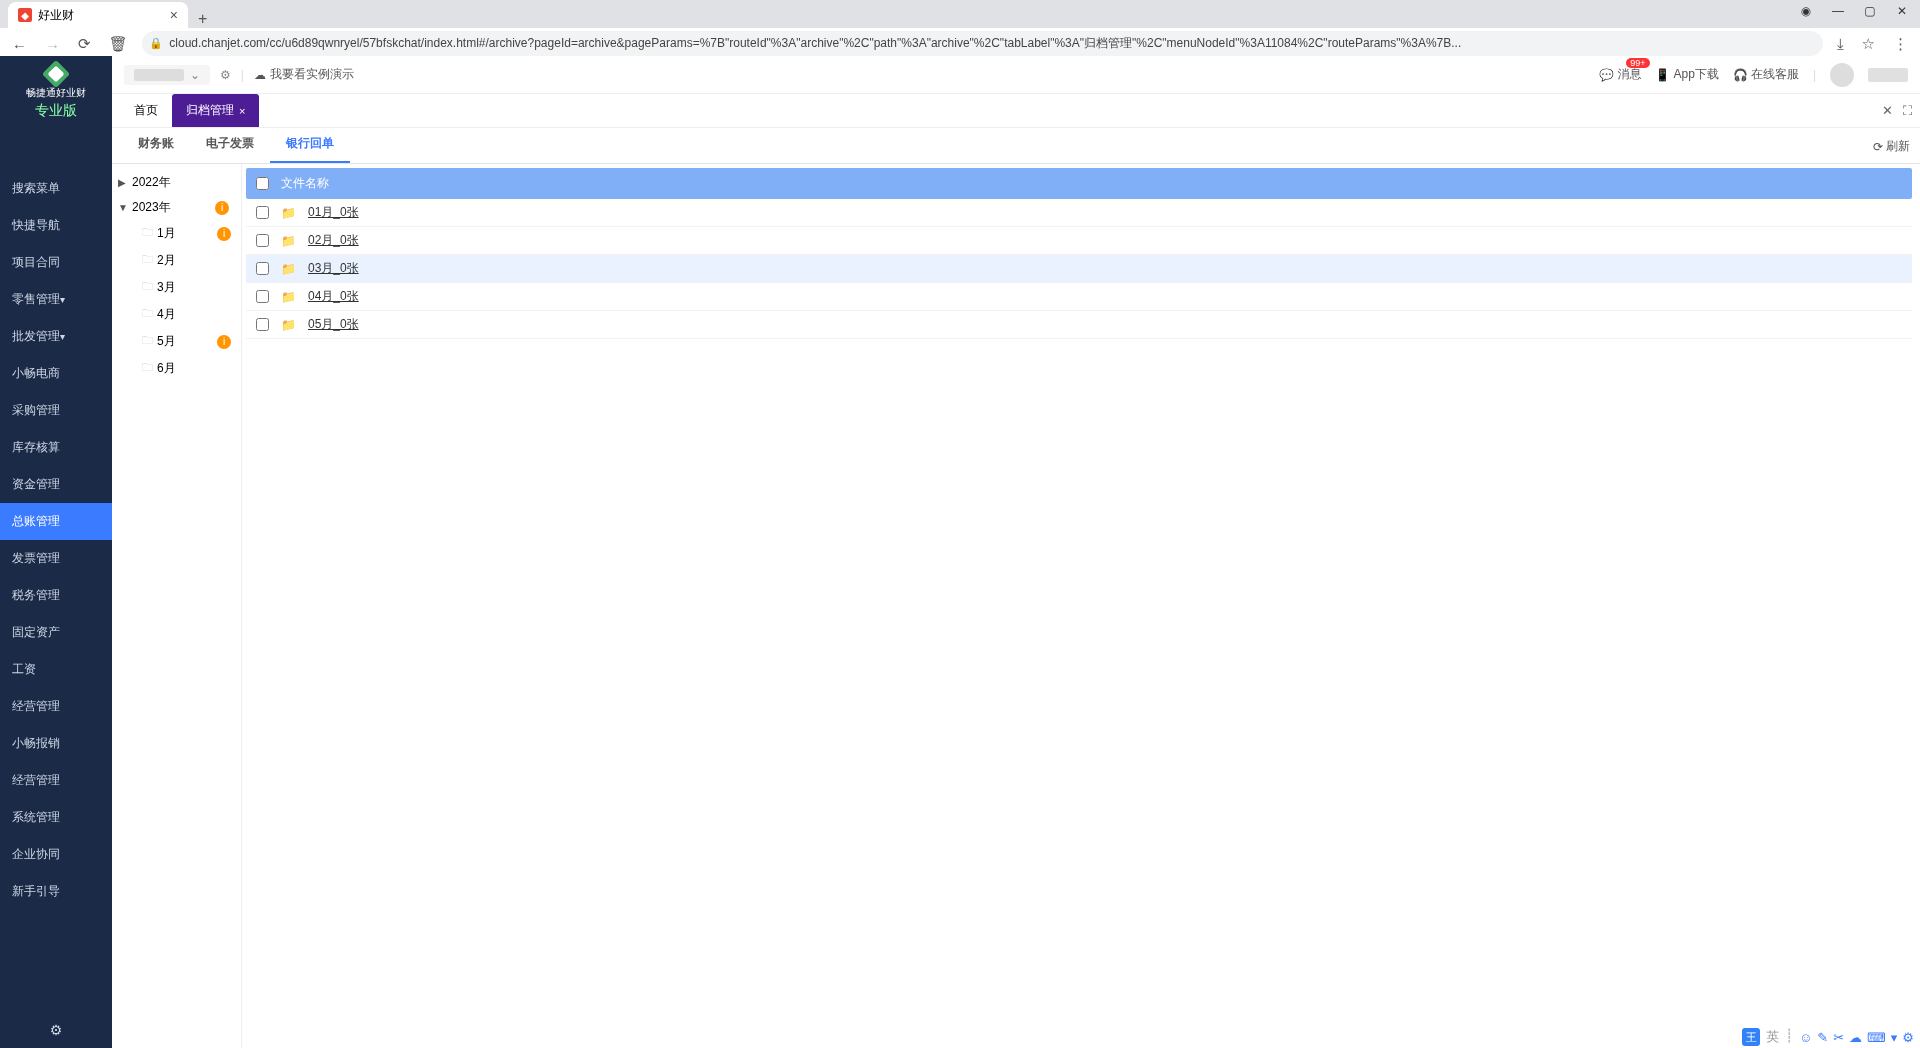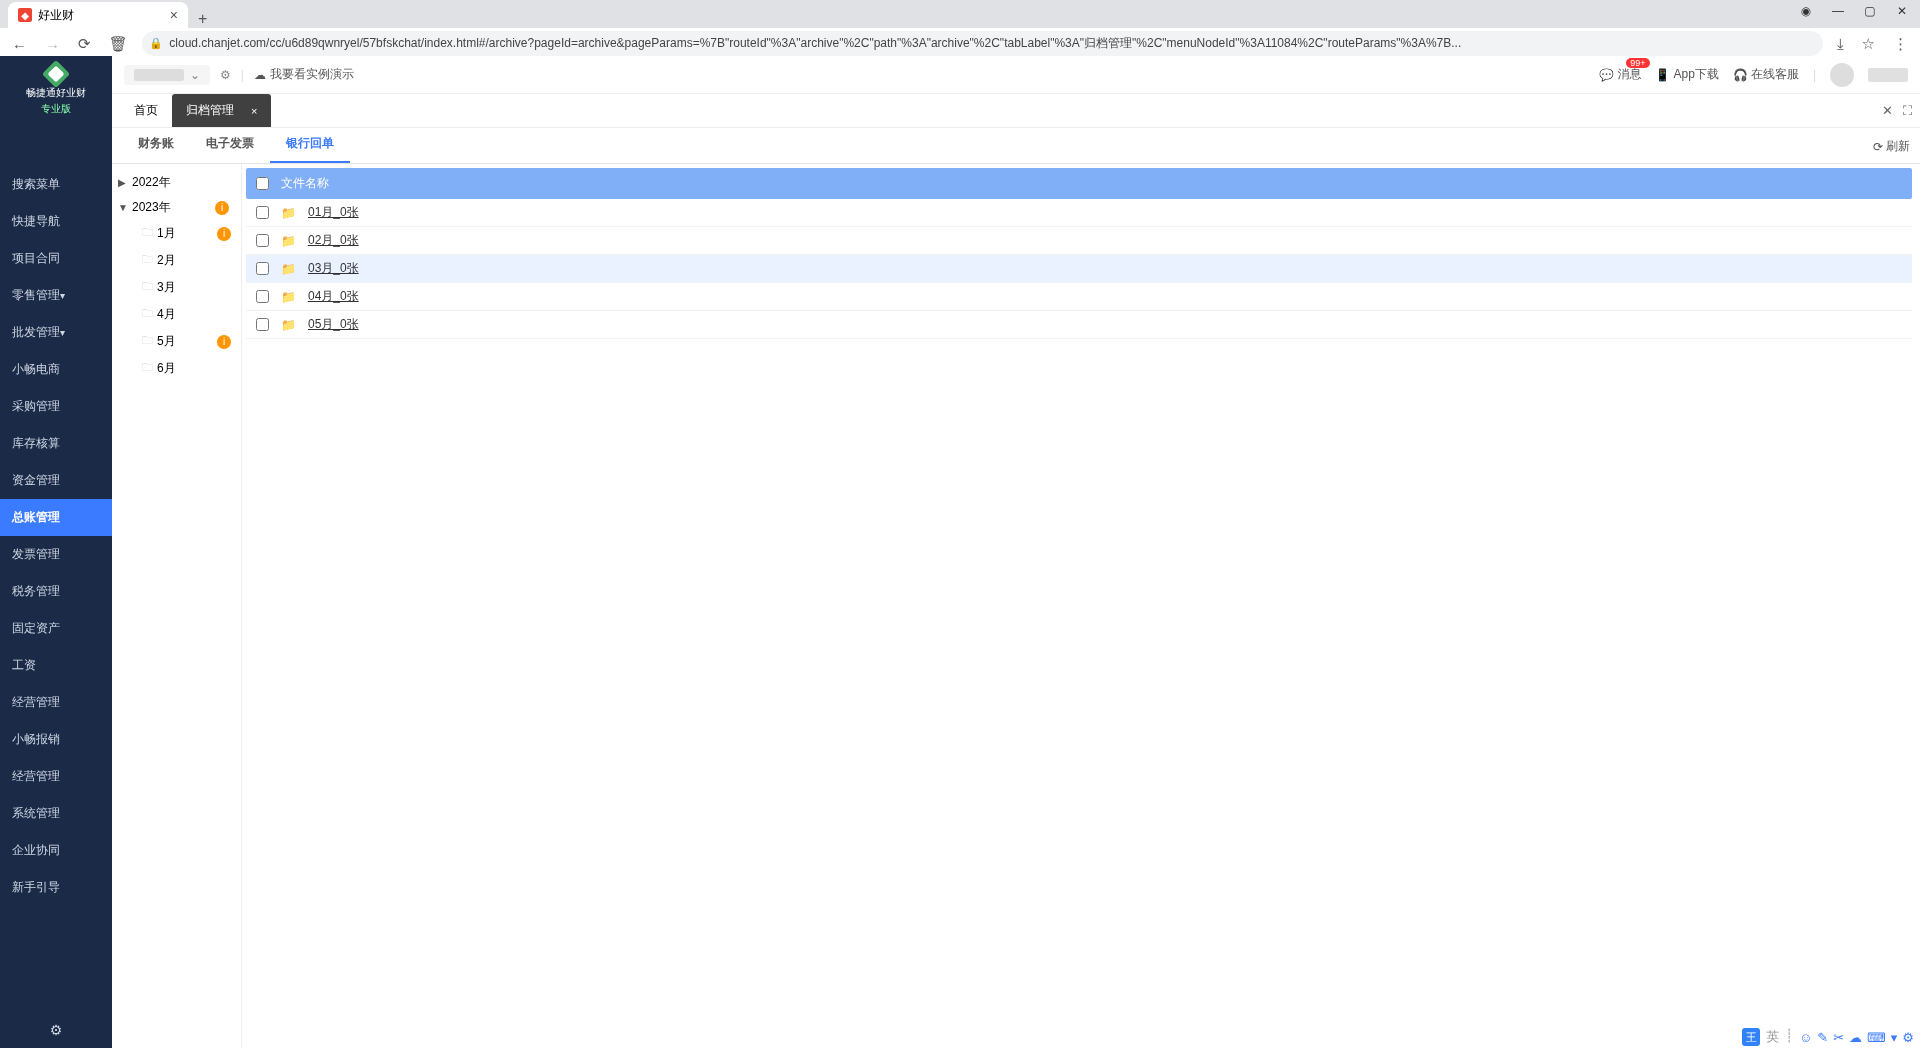--- a/index.html
+++ b/index.html
@@ -22,41 +22,41 @@
 .lock { font-size: 11px; }
 
 
 .app { display: flex; height: calc(100vh - 56px); background: #fff; }
 
 .sidebar { width: 112px; background: #1a2a47; color: #cfd6e4; display: flex; flex-direction: column; font-size: 12px; gap: 42px; }
 .logo-area { padding: 8px 6px; display: flex; flex-direction: column; align-items: center; gap: 2px; }
 .logo-icon { width: 20px; height: 20px; background: #4a6; border-radius: 3px; transform: rotate(45deg); position: relative; }
 .logo-icon::before { content:""; position:absolute; inset:4px; background:#fff; border-radius:2px;}
 .logo-text { font-size: 10px; color:#fff; }
-.logo-sub { font-size: 10px; color:#8fa; }
+.logo-sub { font-size: 14px; color:#8fa; }
 .menu { flex: 1; overflow-y: auto; }
 .menu-item { padding: 10px 12px; display: flex; align-items: center; justify-content: flex-start; cursor: pointer; font-size: 12px; }
-.menu-item.active { background: #3b7bff; color: #fff; font-weight: bold; }
+.menu-item.active { background: #3b7bff; color: #fff; }
 .chev { font-size: 10px; }
 .settings-gear { text-align: center; padding: 10px; font-size: 14px; cursor: pointer; }
 
 .main { flex: 1; display: flex; flex-direction: column; }
 
 .top-toolbar { height: 38px; border-bottom: 1px solid #eee; display: flex; align-items: center; padding: 0 12px; gap: 10px; font-size: 12px; }
 .org-select { display: flex; align-items: center; gap: 6px; padding: 3px 10px; background: #f5f5f5; border-radius: 3px; color:#999; }
 .demo-link { display: flex; align-items: center; gap: 4px; color: #555; cursor: pointer; }
 .top-right { margin-left: auto; display: flex; align-items: center; gap: 14px; color: #555; }
 .top-right .item { display:flex; align-items:center; gap:3px; cursor:pointer; position: relative; }
 .badge99 { position:absolute; top:-8px; right:-8px; background:#f33; color:#fff; border-radius:8px; font-size:9px; padding:0 4px; }
 .avatar { width: 24px; height: 24px; background: #ddd; border-radius: 50%; }
 .user-name-blur { width: 40px; height:14px; background:#e0e0e0; border-radius:2px; }
 
 .page-tabs { height: 34px; display: flex; align-items: center; padding: 0 8px; font-size: 12px; border-bottom: 1px solid #eee; position: relative; }
 .ptab { padding: 8px 14px; cursor: pointer; }
-.ptab.active { background: #404040; color: #fff; border-radius: 3px 3px 0 0; display:flex; gap:17px; align-items:center; }
+.ptab.active { background: #4c1d95; color: #fff; border-radius: 3px 3px 0 0; display:flex; gap:5px; align-items:center; }
 .ptab-close { font-size: 11px; }
 .page-tab-actions { margin-left: auto; display:flex; gap:10px; color:#666; font-size:13px; }
 
 .sub-tabs { height: 36px; display: flex; align-items: flex-end; padding: 0 10px; font-size: 12px; border-bottom: 1px solid #e5e5e5; position: relative; }
 .stab { padding: 9px 16px; cursor: pointer; border-bottom: 2px solid transparent; color:#555; }
 .stab.active { color: #3b7bff; border-bottom-color: #3b7bff; }
 .refresh-btn { margin-left: auto; display:flex; align-items:center; gap:3px; color:#555; cursor:pointer; padding-bottom:8px;}
 
 .content-area { flex:1; display: flex; overflow: hidden; }
 

